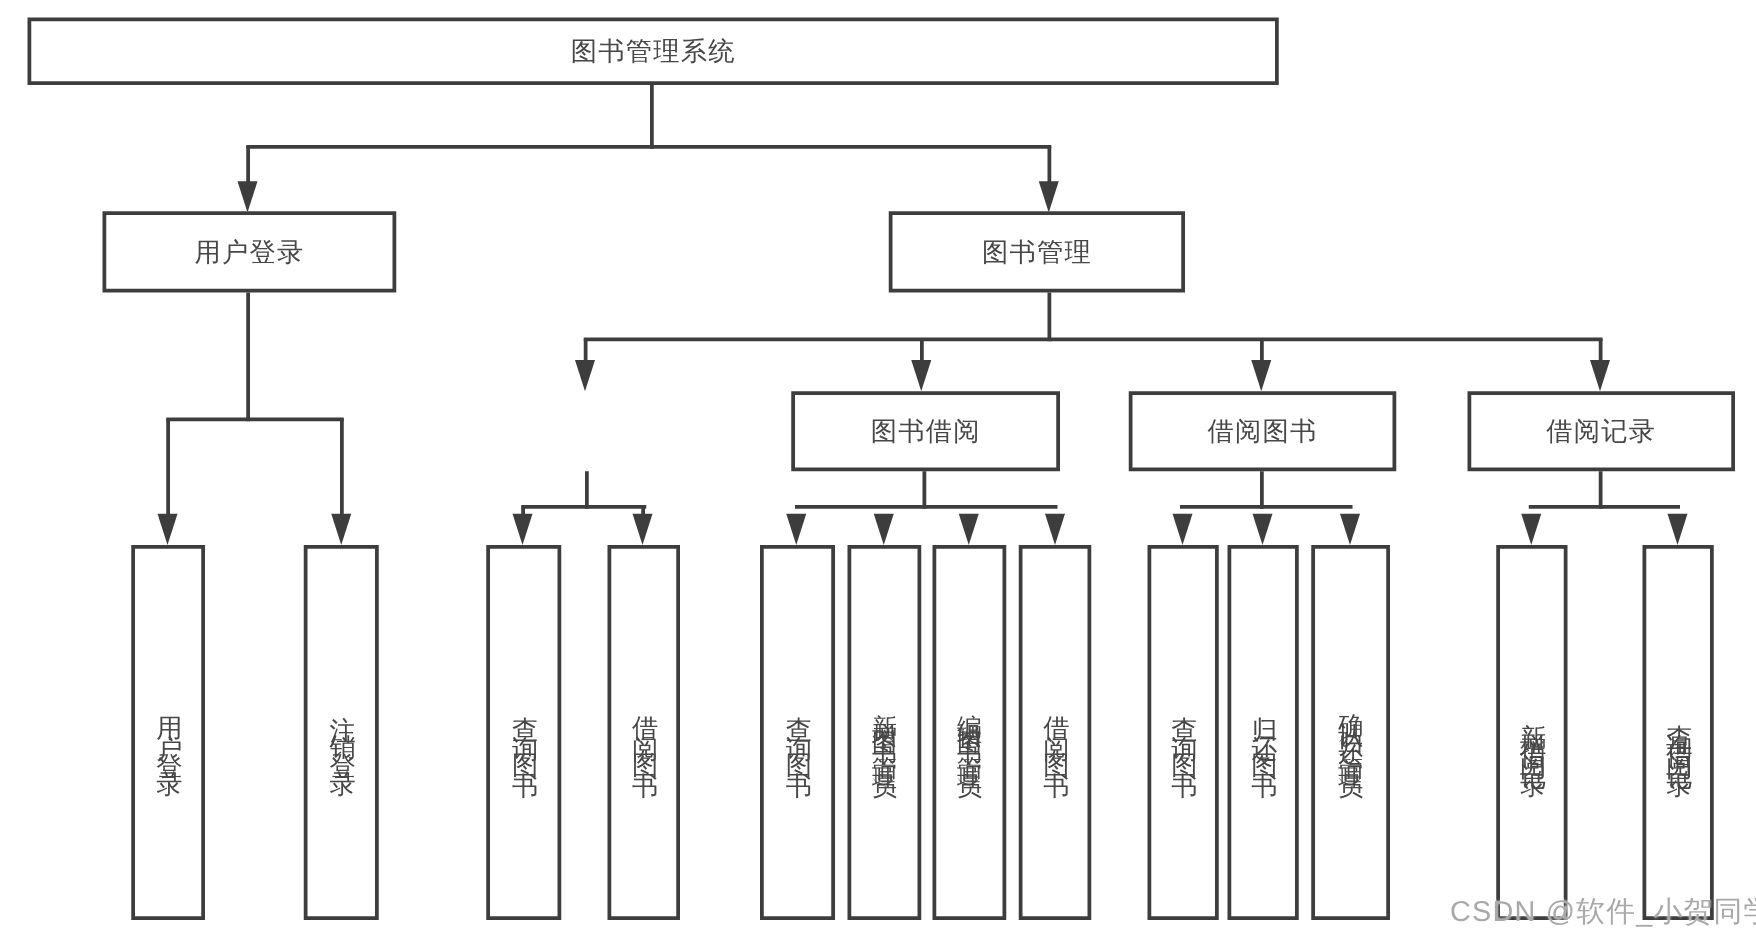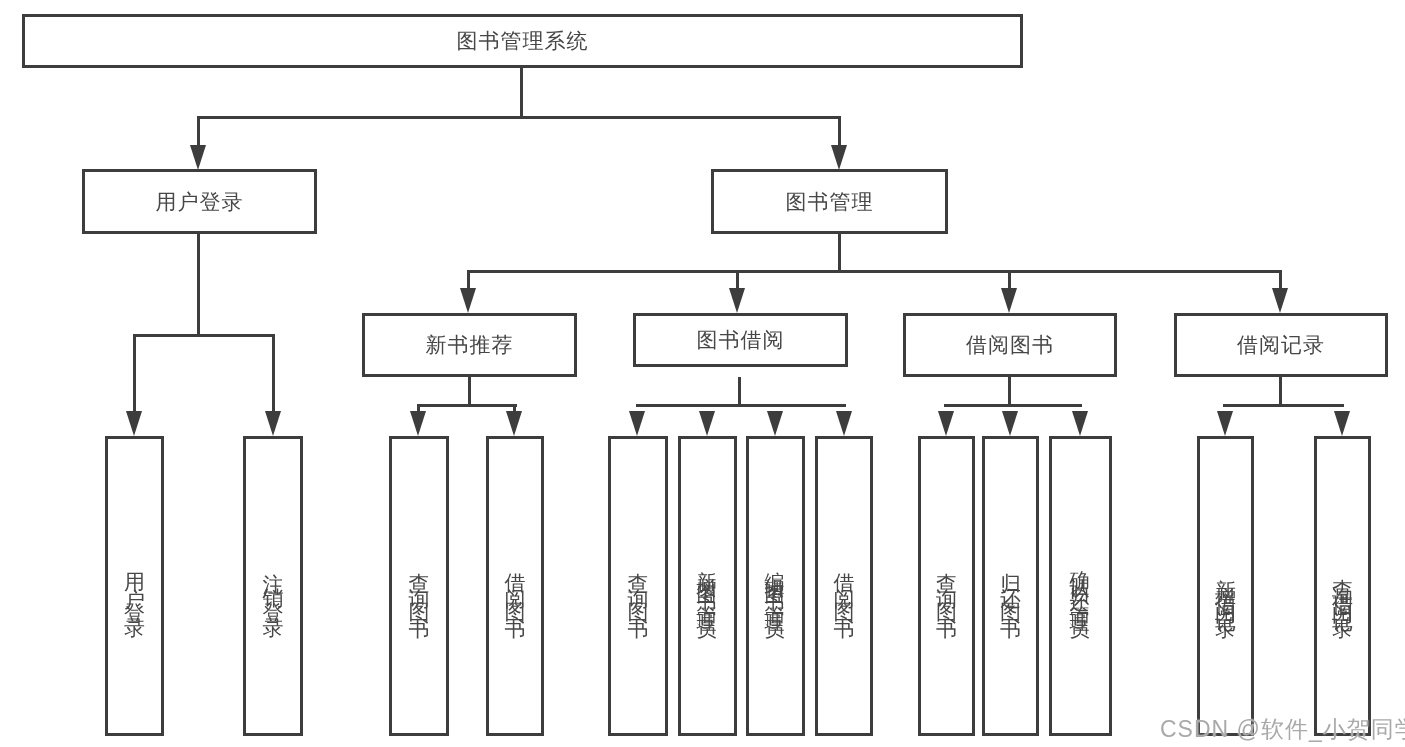--- a/index.html
+++ b/index.html
@@ -89,24 +89,21 @@
   <div class="hline" style="left:467px;top:270px;width:815px"></div>
   <div class="vline" style="left:467px;top:271px;height:20px"></div>
   <div class="vline" style="left:736px;top:271px;height:20px"></div>
   <div class="vline" style="left:1008px;top:271px;height:20px"></div>
   <div class="vline" style="left:1279px;top:271px;height:20px"></div>
   <div class="arrow" style="left:460px;top:288px"></div>
   <div class="arrow" style="left:729px;top:288px"></div>
   <div class="arrow" style="left:1001px;top:288px"></div>
   <div class="arrow" style="left:1272px;top:288px"></div>
 
-  <div class="box" style="left:362px;top:313px;width:215px;height:64px">
-    <span>新书推荐</span>
-  </div>
-  <div class="box" style="left:633px;top:313px;width:215px;height:54px">
+  <div class="box" style="left:633px;top:313px;width:215px;height:64px">
     <span>图书借阅</span>
   </div>
   <div class="box" style="left:903px;top:313px;width:214px;height:64px">
     <span>借阅图书</span>
   </div>
   <div class="box" style="left:1174px;top:313px;width:214px;height:64px">
     <span>借阅记录</span>
   </div>
 
   <div class="vline" style="left:468px;top:377px;height:30px"></div>

